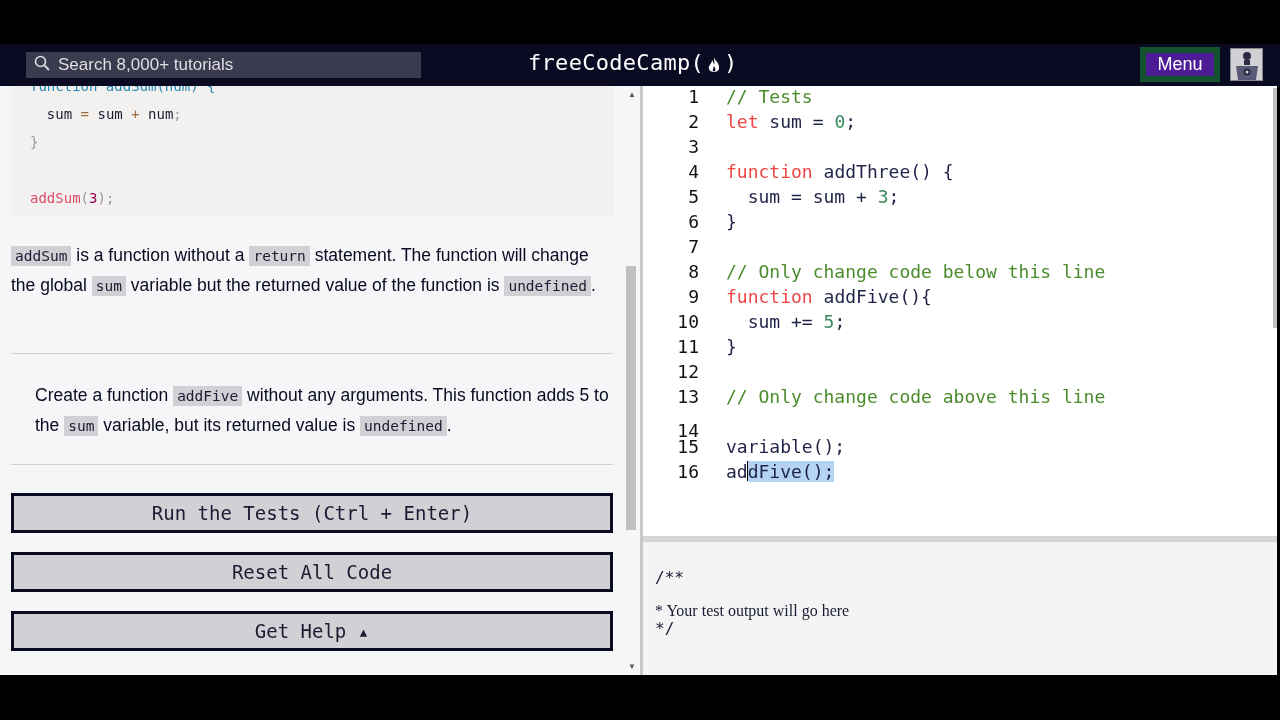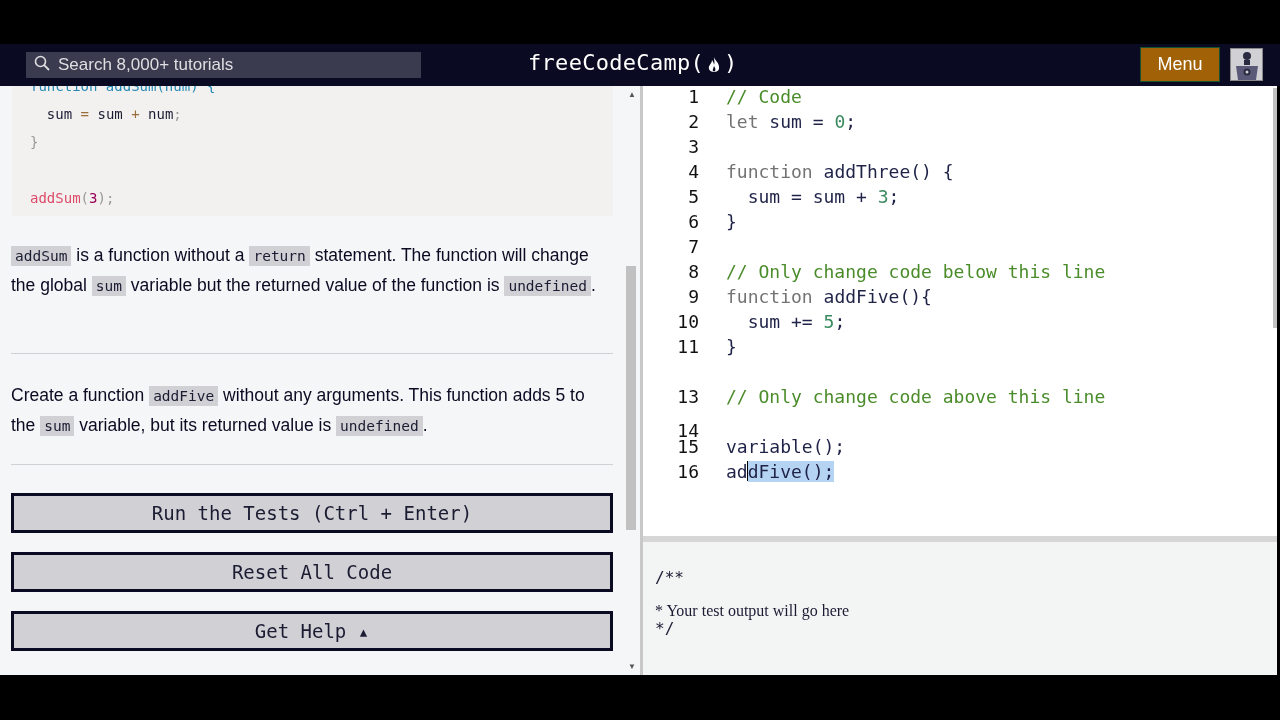--- a/index.html
+++ b/index.html
@@ -10,21 +10,21 @@
   .bottom-bar { position: absolute; left: 0; top: 675px; width: 1280px; height: 45px; background: #000; }
 
   
   .nav { position: absolute; left: 0; top: 44px; width: 1280px; height: 42px; background: #0a0a23; }
   .search { position: absolute; left: 26px; top: 8px; width: 395px; height: 26px; background: #3b3b4f; display: flex; align-items: center; padding-left: 8px; }
   .search svg { width: 16px; height: 16px; }
   .search input { background: transparent; border: none; outline: none; color: #dfdfe2; font-family: "Liberation Sans", sans-serif; font-size: 17px; margin-left: 8px; width: 340px; }
   .search input::placeholder { color: #dfdfe2; }
   .logo { position: absolute; left: 528px; top: 6px; color: #fff; font-family: "DejaVu Sans Mono", monospace; font-size: 22px; letter-spacing: 0.3px; display: flex; align-items: flex-end; }
   .logo .flame { display: inline-block; width: 16px; height: 20px; margin: 0 2px; }
-  .menu-btn { position: absolute; left: 1140px; top: 3px; width: 80px; height: 35px; border: 1px solid #14532d; color: #fff; background: #a16207; font-size: 18px; font-family: "Liberation Sans", sans-serif; display: flex; align-items: center; justify-content: center; }
+  .menu-btn { position: absolute; left: 1140px; top: 3px; width: 80px; height: 35px; border: 6px solid #14532d; color: #fff; background: #4c1d95; font-size: 18px; font-family: "Liberation Sans", sans-serif; display: flex; align-items: center; justify-content: center; }
   .avatar { position: absolute; left: 1230px; top: 4px; width: 33px; height: 33px; background: #d0d0d5; border: 1px solid #888; display: flex; align-items: flex-end; justify-content: center; overflow: hidden; }
 
   
   .left { position: absolute; left: 0; top: 86px; width: 640px; height: 589px; background: #f5f6f7; overflow: hidden; }
   .code-snippet { position: absolute; left: 12px; top: -10px; width: 601px; height: 140px; background: #f2f1ef; font-family: "DejaVu Sans Mono", monospace; font-size: 14px; }
   .code-snippet .ln { position: absolute; left: 18px; white-space: pre; }
   .kw { color: #0077aa; }
   .fn { color: #dd4a68; }
   .punc { color: #999; }
   .op { color: #9a6e3a; }
@@ -44,21 +44,21 @@
 
   
   .divider { position: absolute; left: 640px; top: 86px; width: 3px; height: 589px; background: #c8c8c8; }
 
   
   .editor { position: absolute; left: 643px; top: 86px; width: 632px; height: 450px; background: #fff; font-family: "DejaVu Sans Mono", monospace; font-size: 18px; }
   .editor .line { position: absolute; left: 0; height: 25px; width: 600px; white-space: pre; }
   .editor .gutter { position: absolute; left: 0; width: 56px; text-align: right; color: #111; }
   .editor .content { position: absolute; left: 83px; }
   .e-comment { color: #4a8c2a; }
-  .e-kw { color: #737373; }
+  .e-kw { color: #ef4444; }
   .e-ident { color: #1f2347; }
   .e-num { color: #3a8a5f; }
   .e-punc { color: #1f2347; }
   .sel { background: #b5d3f3; }
   .cursor { display: inline-block; width: 2px; height: 20px; background: #000; vertical-align: -3px; margin-left: -1px; margin-right: -1px; }
 
   .editor-scroll { position: absolute; left: 1271px; top: 86px; width: 9px; height: 450px; background: #fff; }
   .editor-scroll .thumb { position: absolute; left: 2px; top: 2px; width: 6px; height: 240px; background: #c1c1c1; }
   .right-edge { position: absolute; left: 1277px; top: 86px; width: 3px; height: 589px; background: #000; }
 
@@ -110,49 +110,50 @@
     <div class="ln" style="top:2px; opacity:0.85;"><span class="kw">function addSum(num) {</span></div>
     <div class="ln" style="top:30px;">  <span class="plain">sum</span><span class="op"> = </span><span class="plain">sum</span><span class="op"> + </span><span class="plain">num</span><span class="punc">;</span></div>
     <div class="ln" style="top:58px;"><span class="punc">}</span></div>
     <div class="ln" style="top:114px;"><span class="fn">addSum</span><span class="punc">(</span><span class="num">3</span><span class="punc">);</span></div>
   </div>
 
   <p class="para" style="top:155px;"><code>addSum</code><span> is a function without a </span><code>return</code><span> statement. The function will change the global </span><code>sum</code><span> variable but the returned value of the function is </span><code>undefined</code><span>.</span></p>
 
   <div class="hr" style="top:267px;"></div>
 
-  <p class="para" style="top:295px;"><span>Create a function </span><code>addFive</code><span> without any arguments. This function adds 5 to the </span><code>sum</code><span> variable, but its returned value is </span><code>undefined</code><span>.</span></p>
+  <p class="para" style="top:295px;margin-left:24px;"><span>Create a function </span><code>addFive</code><span> without any arguments. This function adds 5 to the </span><code>sum</code><span> variable, but its returned value is </span><code>undefined</code><span>.</span></p>
 
   <div class="hr" style="top:378px;"></div>
 
   <button class="btn" style="top:407px;">Run the Tests (Ctrl + Enter)</button>
   <button class="btn" style="top:525px;">Get Help ▴</button>
   <button class="btn" style="top:466px;">Reset All Code</button>
 
   <div class="left-scroll">
     <span class="arrow-up">▲</span>
     <div class="thumb"></div>
     <span class="arrow-down">▼</span>
   </div>
 </div>
 
 <div class="divider"></div>
 
 <div class="editor">
-  <div class="line" style="top:0px;"><span class="gutter">1</span><span class="content"><span class="e-comment">// Code</span></span></div>
+  <div class="line" style="top:0px;"><span class="gutter">1</span><span class="content"><span class="e-comment">// Tests</span></span></div>
   <div class="line" style="top:25px;"><span class="gutter">2</span><span class="content"><span class="e-kw">let</span><span class="e-ident"> sum = </span><span class="e-num">0</span><span class="e-punc">;</span></span></div>
   <div class="line" style="top:50px;"><span class="gutter">3</span></div>
   <div class="line" style="top:75px;"><span class="gutter">4</span><span class="content"><span class="e-kw">function</span><span class="e-ident"> addThree() {</span></span></div>
   <div class="line" style="top:100px;"><span class="gutter">5</span><span class="content"><span class="e-ident">  sum = sum + </span><span class="e-num">3</span><span class="e-punc">;</span></span></div>
   <div class="line" style="top:125px;"><span class="gutter">6</span><span class="content"><span class="e-punc">}</span></span></div>
   <div class="line" style="top:150px;"><span class="gutter">7</span></div>
   <div class="line" style="top:175px;"><span class="gutter">8</span><span class="content"><span class="e-comment">// Only change code below this line</span></span></div>
   <div class="line" style="top:200px;"><span class="gutter">9</span><span class="content"><span class="e-kw">function</span><span class="e-ident"> addFive(){</span></span></div>
   <div class="line" style="top:225px;"><span class="gutter">10</span><span class="content"><span class="e-ident">  sum += </span><span class="e-num">5</span><span class="e-punc">;</span></span></div>
   <div class="line" style="top:250px;"><span class="gutter">11</span><span class="content"><span class="e-punc">}</span></span></div>
+  <div class="line" style="top:275px;"><span class="gutter">12</span></div>
   <div class="line" style="top:300px;"><span class="gutter">13</span><span class="content"><span class="e-comment">// Only change code above this line</span></span></div>
   <div class="line" style="top:319px;margin-top:15px;"><span class="gutter">14</span></div>
   <div class="line" style="top:350px;"><span class="gutter">15</span><span class="content"><span class="e-ident">variable();</span></span></div>
   <div class="line" style="top:375px;"><span class="gutter">16</span><span class="content"><span class="e-ident">ad</span><span class="cursor"></span><span class="e-ident sel">dFive();</span></span></div>
 </div>
 
 <div class="editor-scroll">
   <div class="thumb"></div>
 </div>
 

